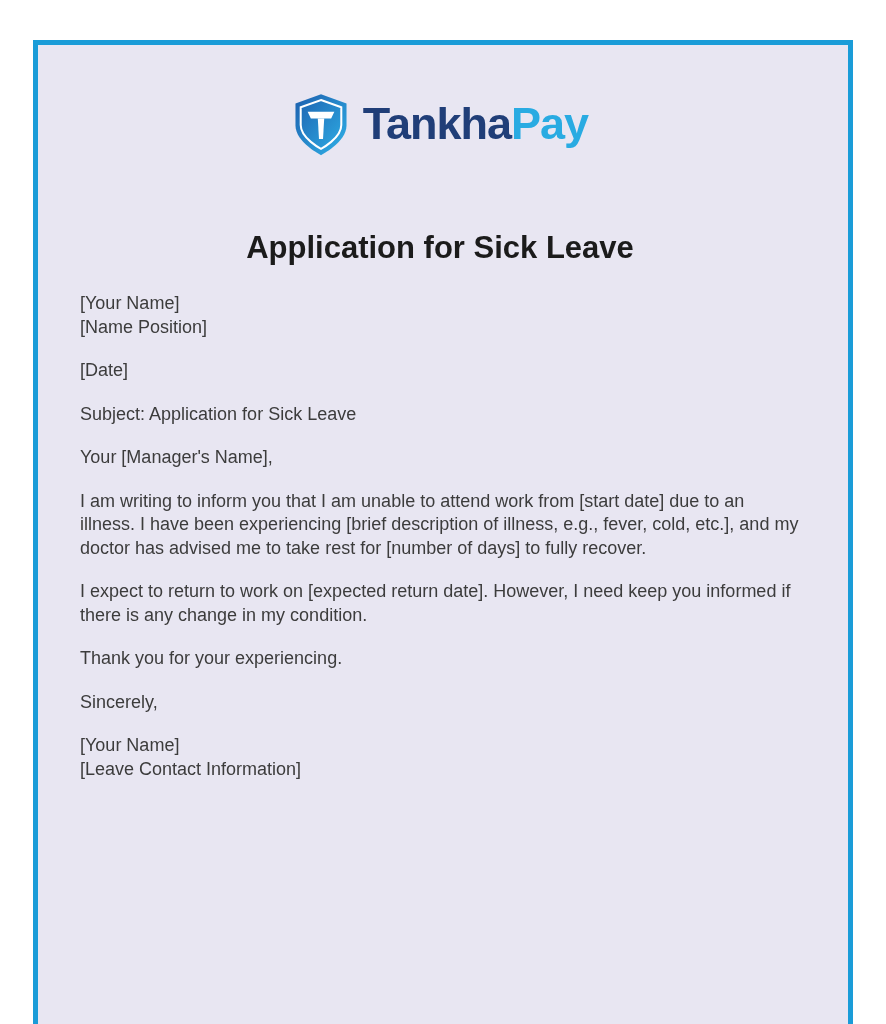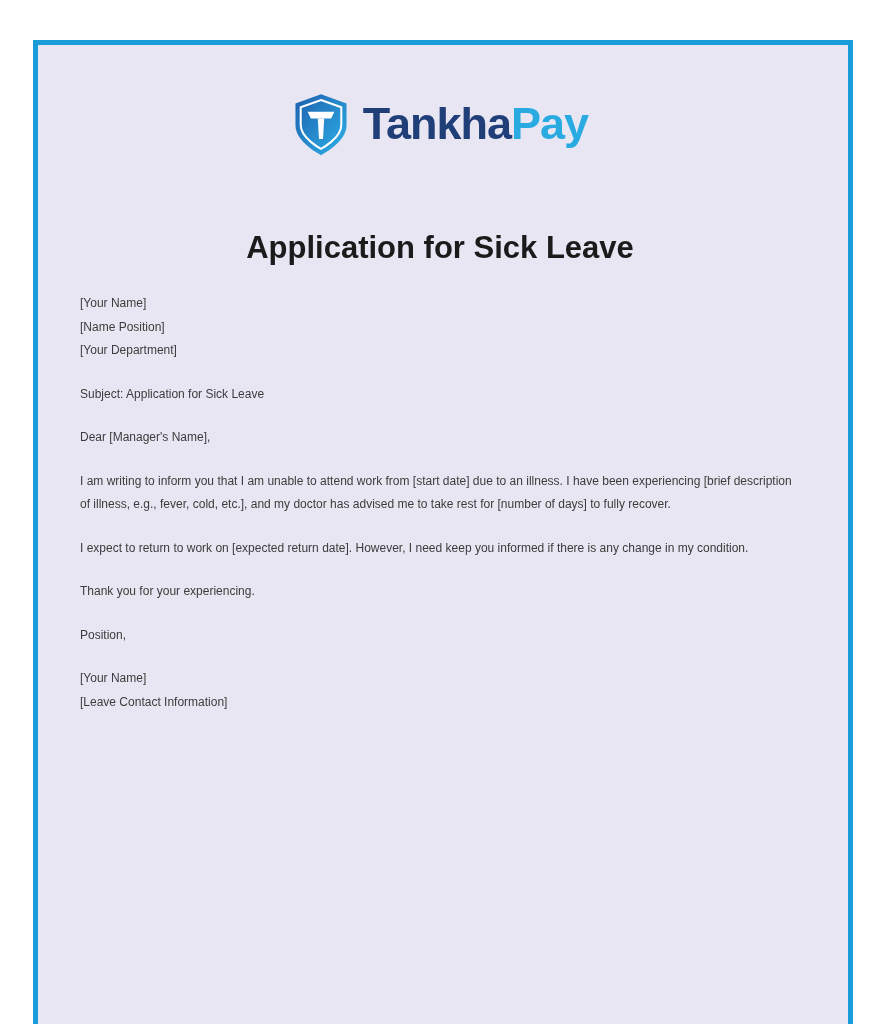--- a/index.html
+++ b/index.html
@@ -30,21 +30,21 @@
     font-size:45px;font-weight:bold;letter-spacing:-1px;line-height:1;
     padding-bottom:4px;
   }
   .brand-primary{color:var(--brand-navy);}
   .brand-secondary{color:var(--brand-cyan);}
   .letter-title{
     text-align:center;color:var(--title-color);
     font-size:31px;font-weight:bold;line-height:37px;
     margin-bottom:26px;
   }
-  .letter-body{color:var(--text-color);font-size:12px;line-height:23.5px;}
+  .letter-body{color:var(--text-color);font-size:18px;line-height:23.5px;}
   .block{margin-bottom:20px;}
   .bold{font-weight:normal;}
 </style>
 </head>
 <body>
 
 <div class="letter-card">
 
   <div class="brand-logo">
     <svg viewBox="0 0 100 112">
@@ -62,33 +62,33 @@
     <div class="brand-name"><span class="brand-primary">Tankha</span><span class="brand-secondary">Pay</span></div>
   </div>
 
   <div class="letter-title">Application for Sick Leave</div>
 
   <div class="letter-body">
 
     <div class="block">
       <div>[Your Name]</div>
       <div>[Name Position]</div>
-      <div>[Your Department]</div>
     </div>
 
+    <p class="block">[Date]</p>
 
     <p class="block"><span class="bold">Subject:</span> <span>Application for Sick Leave</span></p>
 
-    <p class="block">Dear [Manager's Name],</p>
+    <p class="block">Your [Manager's Name],</p>
 
     <p class="block">I am writing to inform you that I am unable to attend work from [start date] due to an illness. I have been experiencing [brief description of illness, e.g., fever, cold, etc.], and my doctor has advised me to take rest for [number of days] to fully recover.</p>
     <p class="block">I expect to return to work on [expected return date]. However, I need keep you informed if there is any change in my condition.</p>
     <p class="block">Thank you for your experiencing.</p>
 
-    <p class="block">Position,</p>
+    <p class="block">Sincerely,</p>
 
     <div class="block">
       <div>[Your Name]</div>
       <div>[Leave Contact Information]</div>
     </div>
 
   </div>
 </div>
 
 </body></html>

